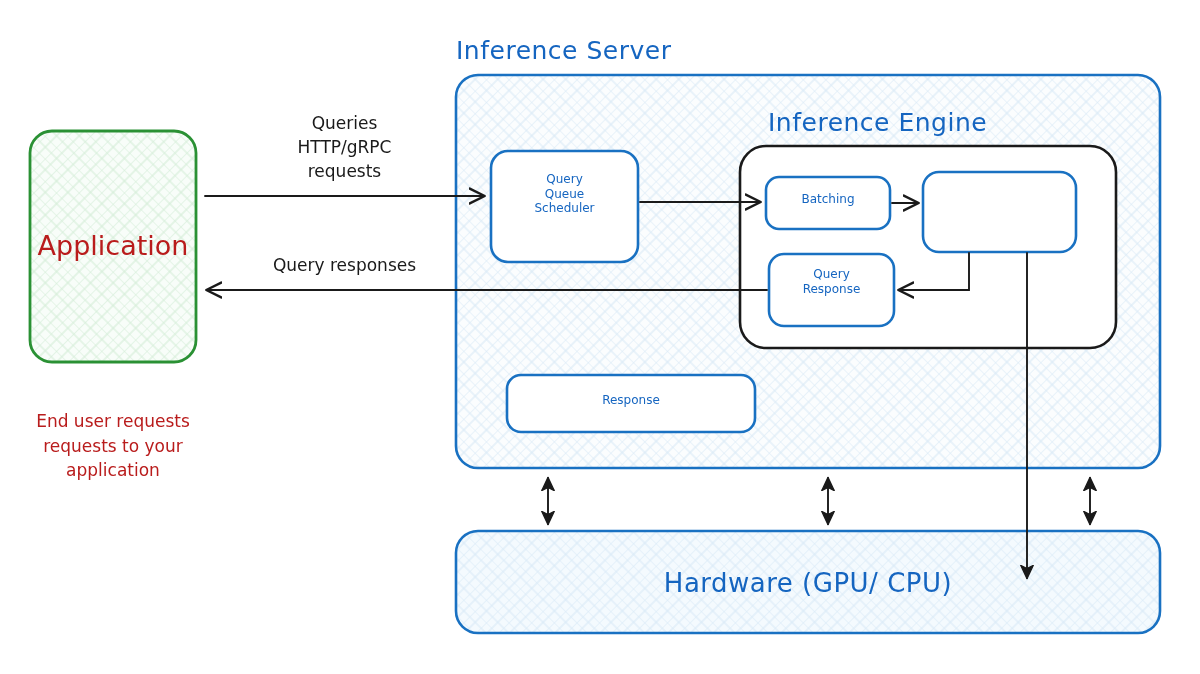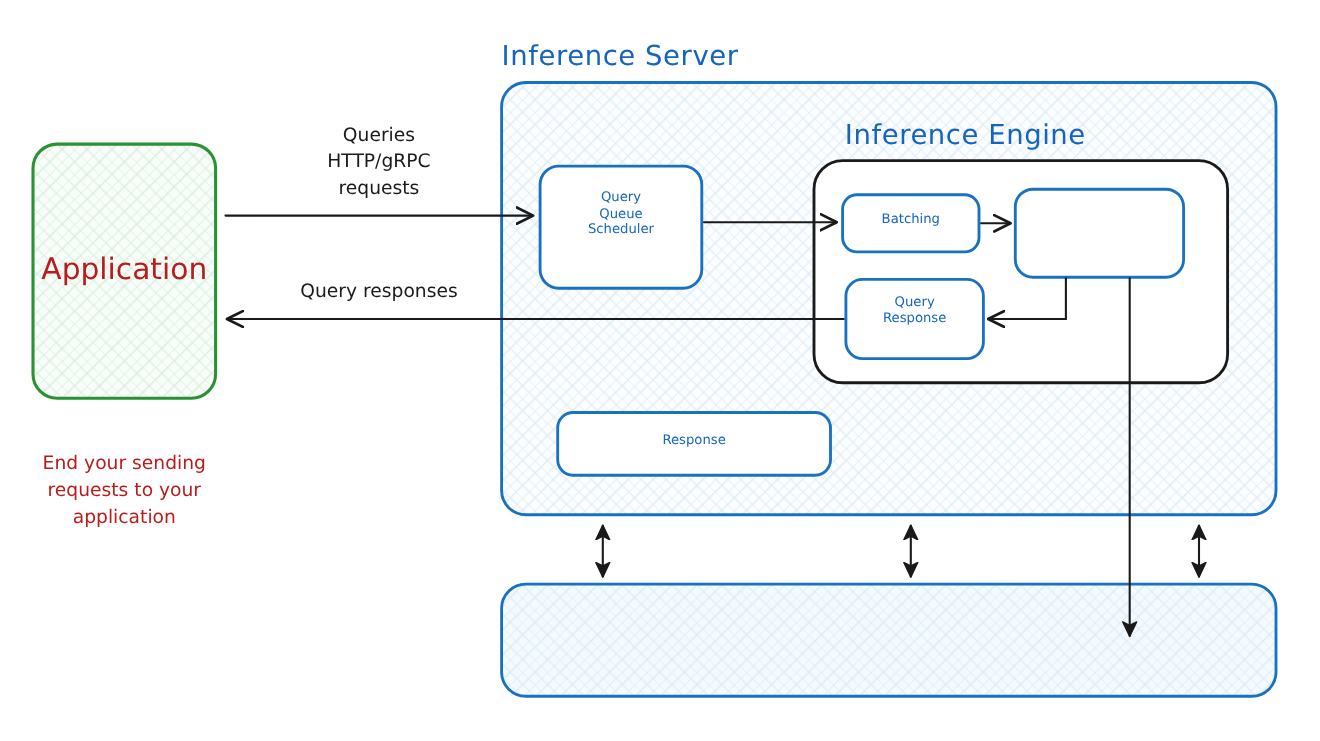--- a/index.html
+++ b/index.html
@@ -150,36 +150,37 @@
       <path d="M1090 478 L1090 524" marker-start="url(#arrowBlackSolid)" marker-end="url(#arrowBlackSolid)"></path>
     </g>
   </svg>
 
   <div class="lbl lbl-blue title-blue" style="left:456px; top:36px; width:320px; text-align:left;">Inference Server</div>
 
   <div class="lbl lbl-blue title-blue" style="left:768px; top:108px; width:340px; text-align:left;">Inference Engine</div>
 
   <div class="lbl lbl-green app-text" style="left:30px; top:230px; width:166px;">Application</div>
 
-  <div class="lbl lbl-green caption-green" style="left:4px; top:409px; width:218px;">End your sending
+  <div class="lbl lbl-green caption-green" style="left:4px; top:409px; width:218px;">End user requests
 requests to your
 application</div>
 
   <div class="lbl lbl-blue box-blue-text" style="left:491px; top:172px; width:147px;">Query
 Queue
 Scheduler</div>
 
   <div class="lbl lbl-blue box-blue-text" style="left:507px; top:393px; width:248px;">Response</div>
 
   <div class="lbl lbl-blue box-blue-text" style="left:766px; top:192px; width:124px;">Batching</div>
 
 
   <div class="lbl lbl-blue box-blue-text" style="left:769px; top:267px; width:125px;">Query
 Response</div>
 
+  <div class="lbl lbl-blue hw-text" style="left:456px; top:568px; width:704px;">Hardware (GPU/ CPU)</div>
 
   <div class="lbl lbl-black edge-text" style="left:232px; top:254px; width:225px;">Query responses</div>
 
   <div class="lbl lbl-black edge-text" style="left:232px; top:112px; width:225px;">Queries
 HTTP/gRPC
 requests</div>
 
 
 </div>
 

